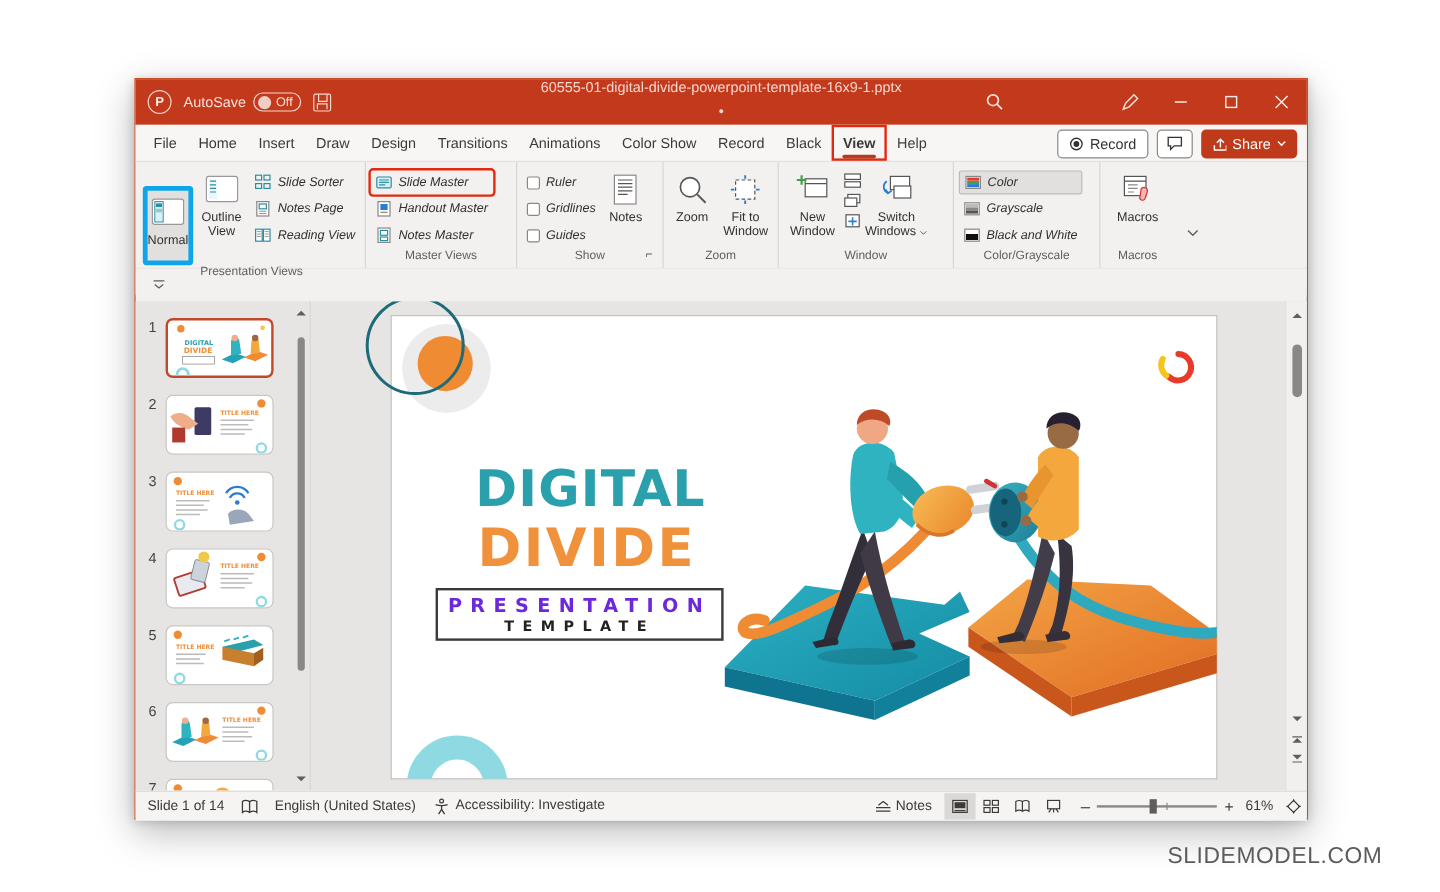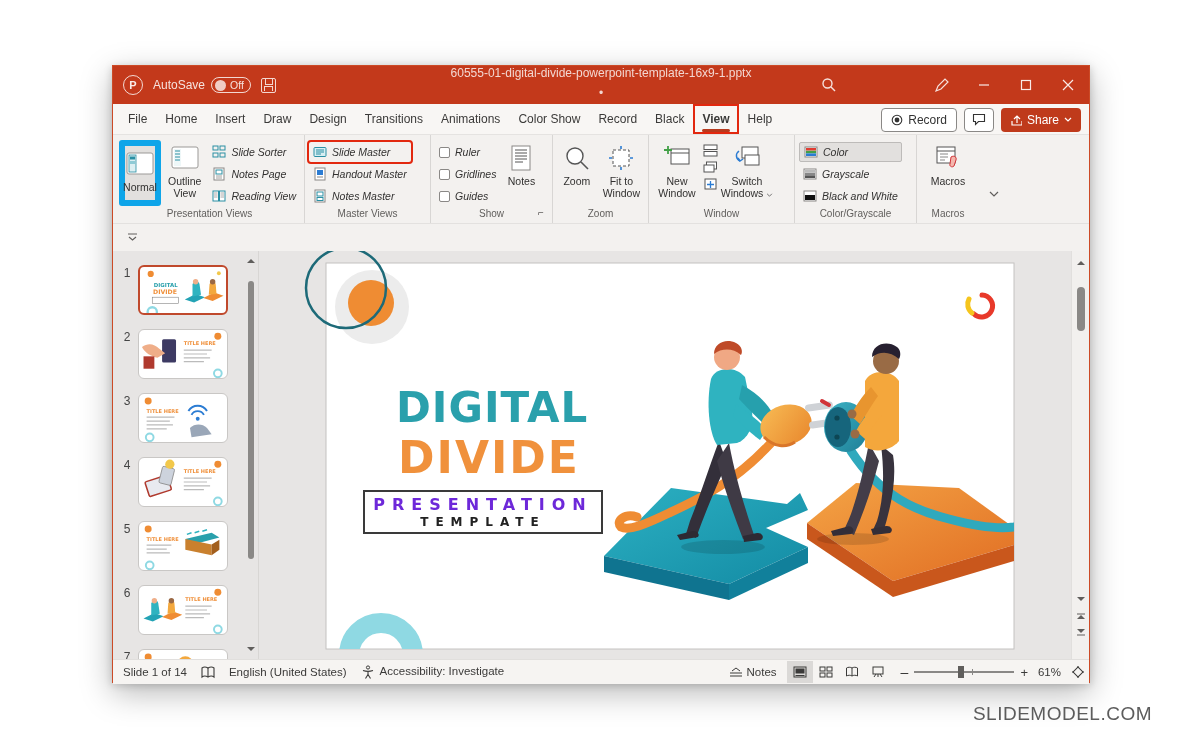--- a/index.html
+++ b/index.html
@@ -28,21 +28,21 @@
 .tabrow-right { position:absolute; right:8px; top:3px; display:flex; gap:7px; align-items:center; height:25px; }
 .pill { border:1px solid #8a8886; border-radius:4px; background:#fff; height:24px; display:flex; align-items:center; padding:0 9px; gap:5px; font-size:12px; color:#333; }
 .share-btn { background:#bf3a1b; color:#fff; border:none; border-radius:4px; height:24px; display:flex; align-items:center; padding:0 9px; gap:5px; font-size:12px; }
 
 .ribbon { height:88px; background:#f3f1ef; display:flex; align-items:stretch; padding:0 2px; }
 .rgroup { display:flex; flex-direction:column; border-right:1px solid #d8d6d4; position:relative; }
 .rgroup-content { flex:1; display:flex; align-items:flex-start; padding:5px 4px 0 4px; gap:2px; }
 .rgroup-label { text-align:center; font-size:10px; color:#605e5c; padding:0 4px 4px 4px; white-space:nowrap; }
 .bigbtn { width:46px; min-height:66px; display:flex; flex-direction:column; align-items:center; text-align:center; font-size:10.5px; color:#323130; padding-top:3px; border-radius:3px; line-height:1.15; }
 .bigbtn .ic { width:30px; height:30px; display:flex; align-items:center; justify-content:center; margin-bottom:2px; }
-.bigbtn.sel { background:#e2e0de; border:6px solid #0ea5e9; }
+.bigbtn.sel { background:#e2e0de; border:4px solid #0ea5e9;margin-top:15px; }
 .smcol { display:flex; flex-direction:column; justify-content:flex-start; gap:2px; padding-top:2px;font-style:italic; }
 .smbtn { display:flex; align-items:center; gap:5px; font-size:10.5px; color:#323130; height:20px; padding:0 4px; white-space:nowrap; border-radius:2px; }
 .redbox { outline:2px solid #e2280f; outline-offset:0px; }
 .chk { width:11px; height:11px; border:1px solid #8a8886; background:#fff; border-radius:2px; }
 .dlg-launcher { position:absolute; right:2px; bottom:4px; width:12px; height:12px; color:#605e5c; font-size:10px; }
 .ribbon-collapse { width:30px; display:flex; align-items:flex-end; justify-content:center; padding-bottom:26px; color:#605e5c; }
 
 .strip { height:28px; background:#f3f1ef; border-top:1px solid #e3e1df; border-radius:0 0 6px 6px; display:flex; align-items:center; padding-left:14px; }
 
 .workspace { height:408px; background:#e7e5e4; display:flex; overflow:hidden; }

